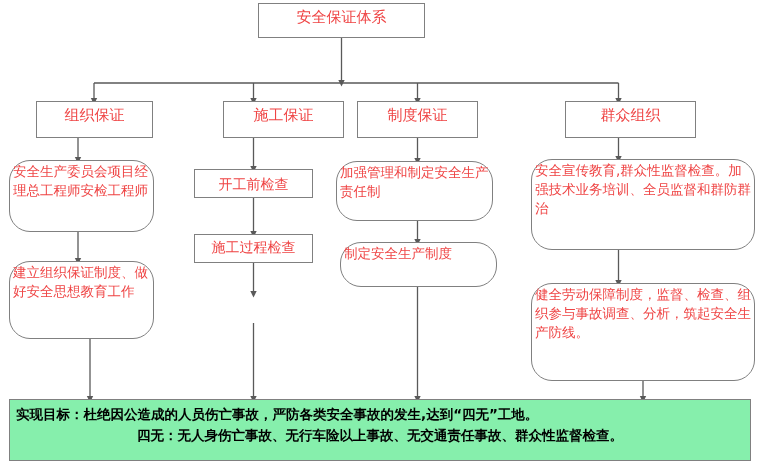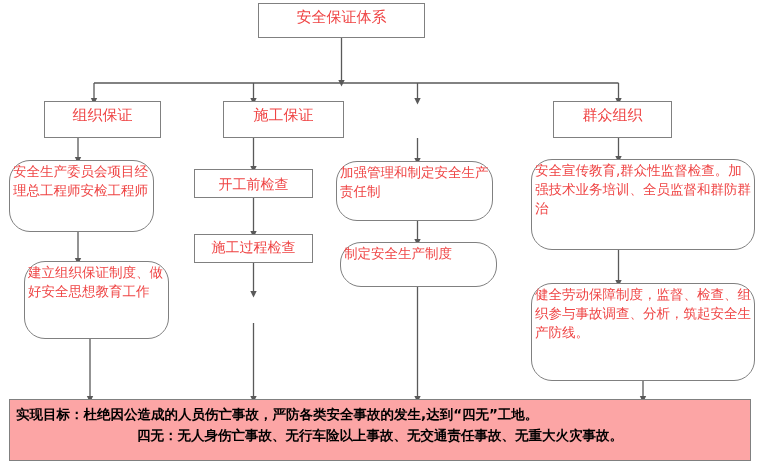--- a/index.html
+++ b/index.html
@@ -46,21 +46,21 @@
     border-radius:21px;
   }
   .leaf-c{
     font-size:14px;
   }
 
   .footer{
     position:absolute;
     box-sizing:border-box;
     border:1px solid #808080;
-    background:#fca5a5;
+    background:#86efac;
     color:#000000;
     font-size:13.5px;
     line-height:1.55;
     padding:4px 6px 0 6px;
     font-weight:600;
   }
   .footer .l1{display:block;text-align:left;}
   .footer .l2{display:block;text-align:center;}
 </style>
 </head>
@@ -101,38 +101,41 @@
       <line x1="618.5" y1="138" x2="618.5" y2="159" marker-end="url(#arw)"></line>
       <line x1="618.5" y1="250" x2="618.5" y2="283" marker-end="url(#arw)"></line>
       <line x1="643" y1="381" x2="643" y2="399" marker-end="url(#arw)"></line>
     </g>
   </svg>
 
   <div class="node center root" style="left:258px;top:3px;width:167px;height:35px;">
     <span class="txt">安全保证体系</span>
   </div>
 
-  <div class="node center lvl2" style="left:44px;top:101px;width:117px;height:37px;">
+  <div class="node center lvl2" style="left:36px;top:101px;width:117px;height:37px;">
     <span class="txt">组织保证</span>
   </div>
 
   <div class="node center lvl2" style="left:193px;top:101px;width:121px;height:37px;margin-left:30px;">
     <span class="txt">施工保证</span>
   </div>
 
+  <div class="node center lvl2" style="left:357px;top:101px;width:121px;height:37px;">
+    <span class="txt">制度保证</span>
+  </div>
 
-  <div class="node center lvl2" style="left:553px;top:101px;width:119px;height:37px;">
+  <div class="node center lvl2" style="left:565px;top:101px;width:131px;height:37px;">
     <span class="txt">群众组织</span>
   </div>
 
   <div class="node left leaf" style="left:9px;top:160px;width:145px;height:72px;">
     <span class="txt">安全生产委员会项目经理总工程师安检工程师</span>
   </div>
 
-  <div class="node left leaf" style="left:24px;top:261px;width:145px;height:78px;">
+  <div class="node left leaf" style="left:9px;top:261px;width:145px;height:78px;">
     <span class="txt">建立组织保证制度、做好安全思想教育工作</span>
   </div>
 
   <div class="node center leaf-c" style="left:194px;top:169px;width:119px;height:29px;align-items:center;">
     <span class="txt">开工前检查</span>
   </div>
 
   <div class="node center leaf-c" style="left:194px;top:234px;width:119px;height:29px;">
     <span class="txt">施工过程检查</span>
   </div>
@@ -149,16 +152,16 @@
   <div class="node left leaf" style="left:531px;top:283px;width:224px;height:98px;">
     <span class="txt">健全劳动保障制度，监督、检查、组织参与事故调查、分析，筑起安全生产防线。</span>
   </div>
 
   <div class="node left leaf" style="left:531px;top:159px;width:224px;height:91px;">
     <span class="txt">安全宣传教育,群众性监督检查。加强技术业务培训、全员监督和群防群治</span>
   </div>
 
   <div class="footer" style="left:9px;top:399px;width:742px;height:62px;">
     <span class="l1">实现目标：杜绝因公造成的人员伤亡事故，严防各类安全事故的发生,达到“四无”工地。</span>
-    <span class="l2">四无：无人身伤亡事故、无行车险以上事故、无交通责任事故、无重大火灾事故。</span>
+    <span class="l2">四无：无人身伤亡事故、无行车险以上事故、无交通责任事故、群众性监督检查。</span>
   </div>
 
 </div>
 
 </body></html>

